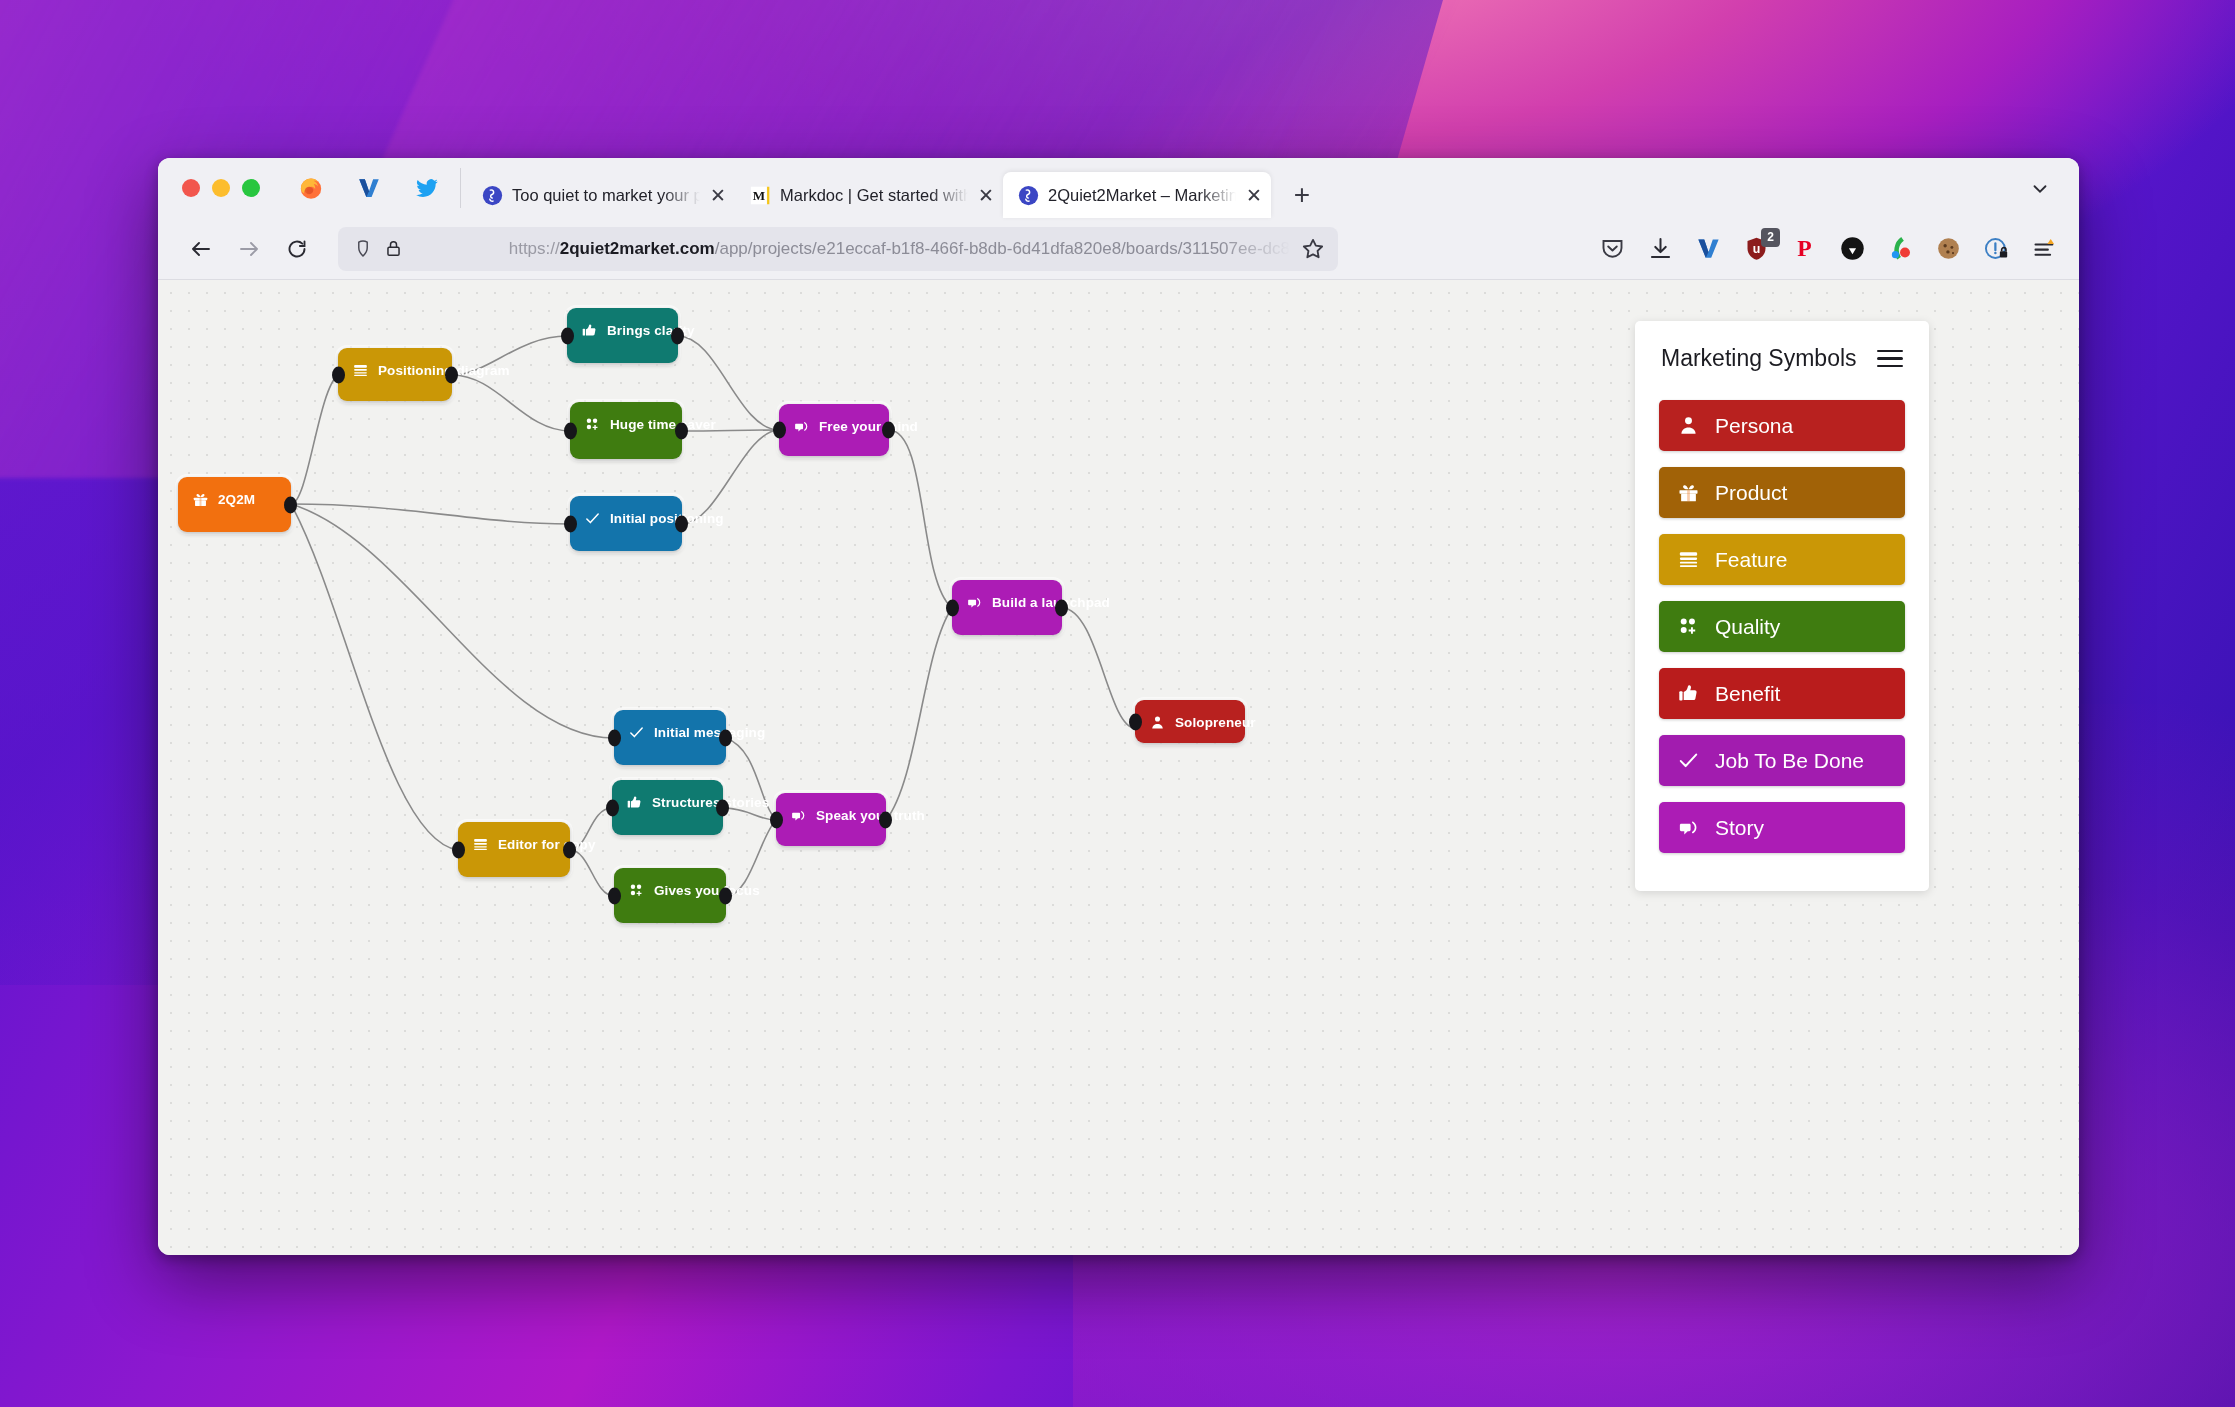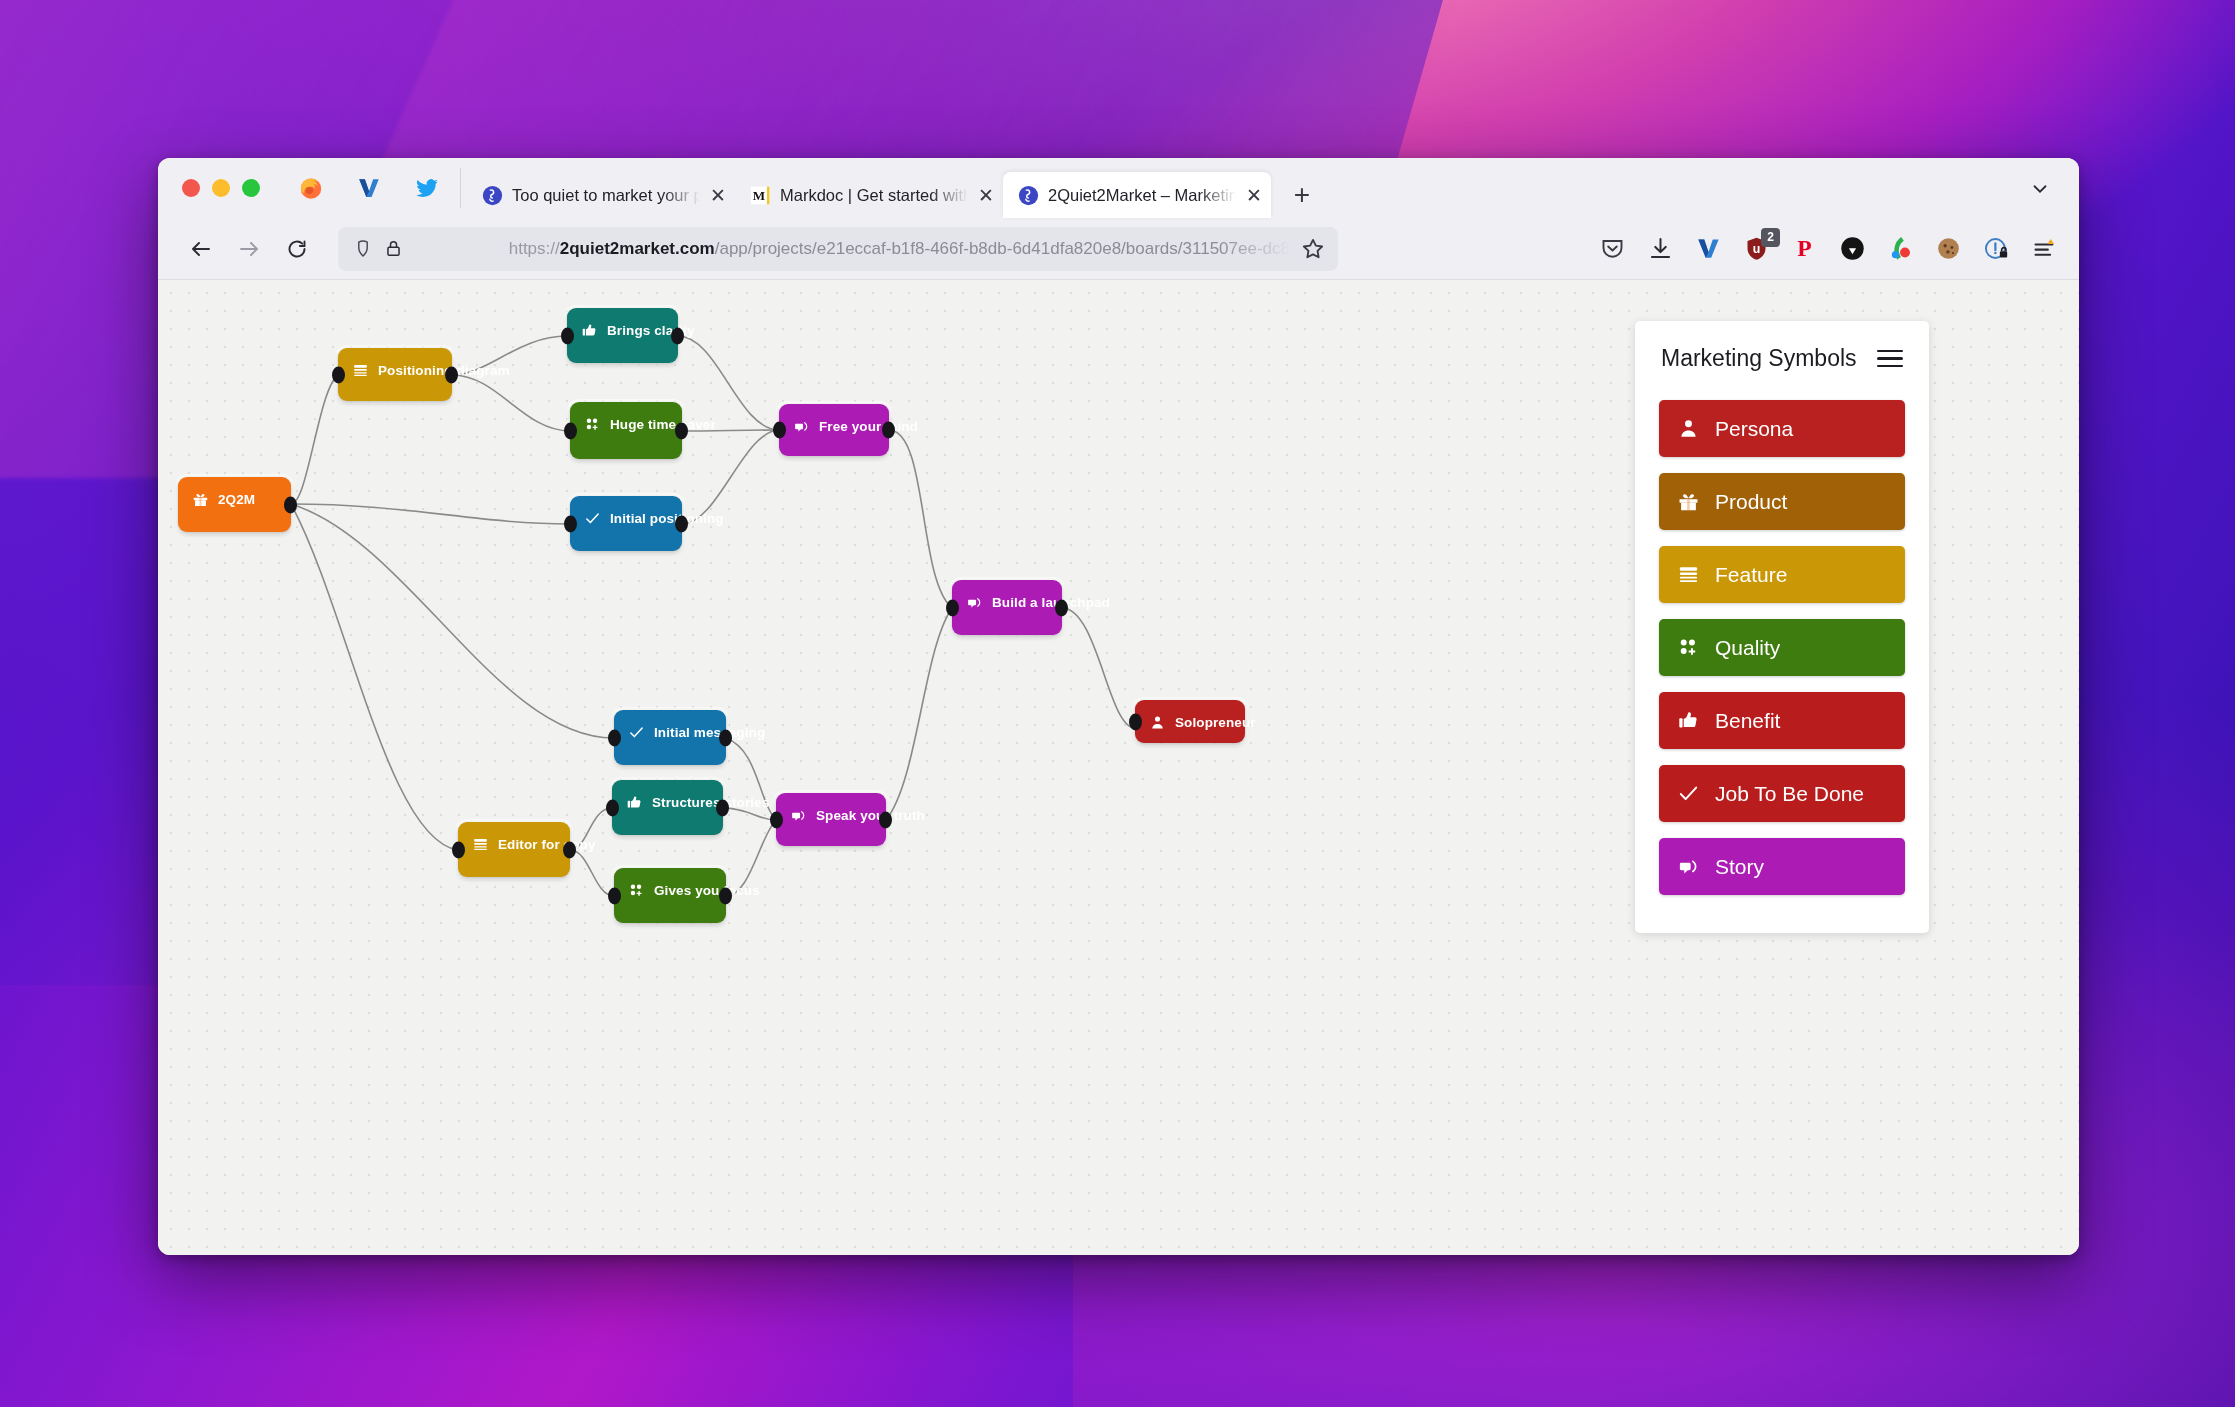--- a/index.html
+++ b/index.html
@@ -267,21 +267,21 @@
     align-items: center;
     justify-content: space-between;
     margin-bottom: 28px;
     padding: 0 2px;
   }
   .legend-title { font-size: 23px; color: #1c1c22; }
   .hamburger { width: 26px; display: flex; flex-direction: column; gap: 5px; }
   .hamburger span { display: block; height: 2.6px; background: #1c1c22; border-radius: 2px; }
 
   .leg-item {
-    height: 57px;
+    height: 51px;
     border-radius: 5px;
     display: flex;
     align-items: center;
     gap: 15px;
     padding: 0 17px;
     margin-bottom: 16px;
     box-shadow: 0 1px 3px rgba(0,0,0,.2);
   }
   .leg-item:last-child { margin-bottom: 8px; }
   .leg-icon { width: 24px; height: 24px; flex: 0 0 24px; color: #fff;
@@ -725,21 +725,21 @@
             </div>
             <div class="leg-item" style="background: #b91c1c;">
               <span class="leg-icon">
                 <svg width="23" height="23" viewBox="0 0 24 24" fill="#fff">
                   <rect x="2.4" y="9.6" width="3.4" height="9.6" rx="1"></rect>
                   <path d="M7 10.4c2-.6 3.4-2.3 4-4.4.3-1.2.4-2.4 1.6-2.6 1.3-.2 2.1 1 2 2.3-.1 1.1-.5 2-.8 3h4.7c1.2 0 2.1 1 1.9 2.2l-1.2 6.3c-.2 1-1 1.7-2 1.7H7z"></path>
                 </svg>
               </span>
      <span class="leg-label">Benefit</span>
             </div>
-            <div class="leg-item" style="background: #b91c1c;">
+            <div class="leg-item" style="background: #a21caf;">
               <span class="leg-icon">
                 <svg width="23" height="23" viewBox="0 0 24 24" fill="none" stroke="#fff" stroke-width="2.1" stroke-linecap="round" stroke-linejoin="round">
                   <path d="M4 12.6l5 5.2L20 5.8"></path>
                 </svg>
               </span>
      <span class="leg-label">Job To Be Done</span>
             </div>
             <div class="leg-item" style="background: rgb(172, 28, 181);">
               <span class="leg-icon">
                 <svg width="23" height="23" viewBox="0 0 24 24" fill="#fff">

